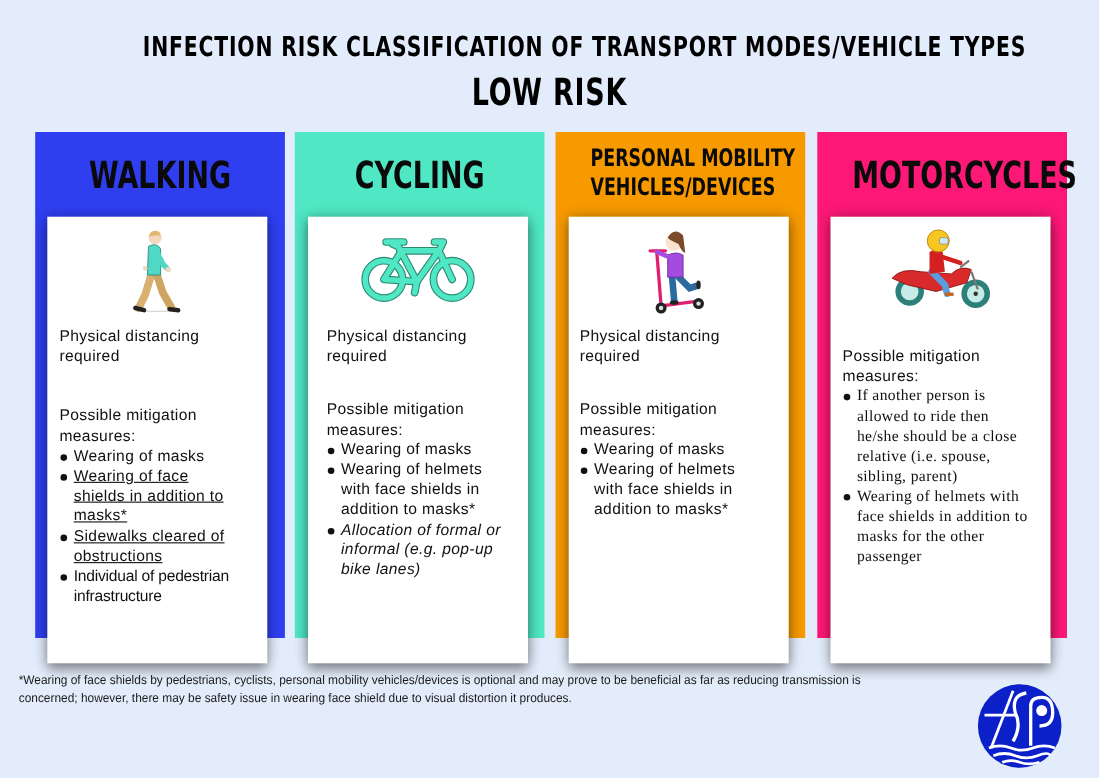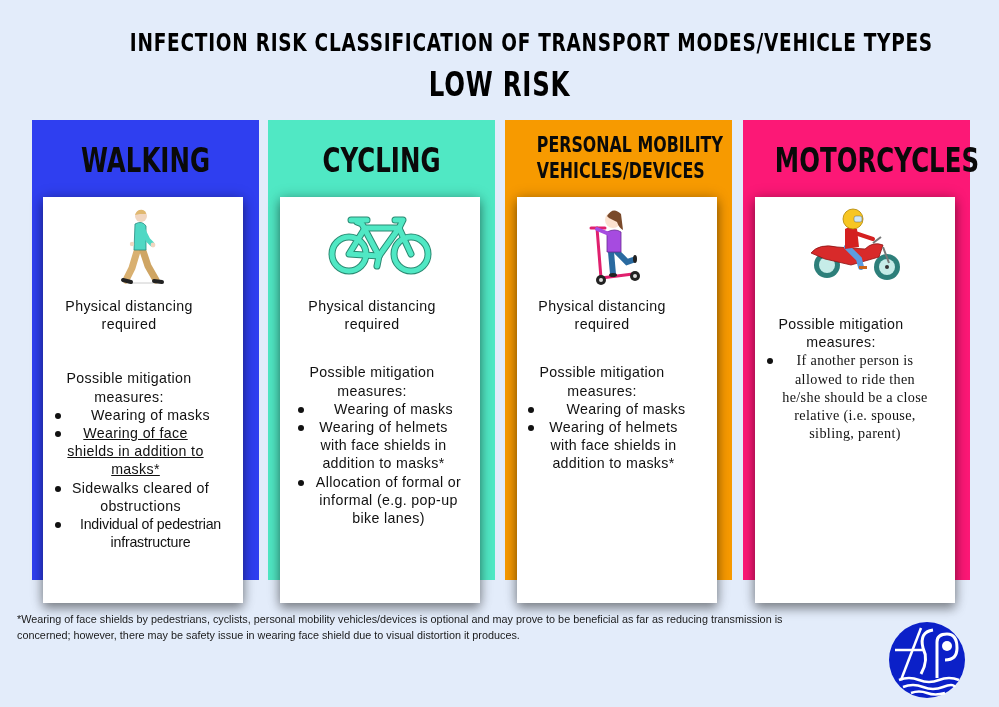--- a/index.html
+++ b/index.html
@@ -58,21 +58,20 @@
     line-height: 26px;
     transform: scaleX(0.72);
   }
   .card {
     position: absolute;
     top: 197px;
     width: 200px;
     height: 406px;
     background: #ffffff;
     box-shadow: 0 6px 10px rgba(0,0,0,0.35), 0 0 12px rgba(0,0,0,0.25);
-    text-align: center;
   }
   .illus {
     position: absolute;
     top: 8px;
     left: 0; right: 0;
     height: 82px;
     display: flex;
     align-items: center;
     justify-content: center;
   }
@@ -152,21 +151,21 @@
       <path d="M17 9 Q19 3 25 4 Q28 5 28 8 L22 8 Z" fill="#e0b870"></path>
     </svg>
   </div>
   <div class="card-text">
     <span class="lead" style="width:150px;">Physical distancing required</span>
     <span class="gap"></span>
     <span class="lead" style="width:150px;">Possible mitigation measures:</span>
     <ul class="bullets" style="width:180px;">
       <li>Wearing of masks</li>
       <li style="width:150px;text-decoration:underline;">Wearing of face shields in addition to masks*</li>
-      <li style="width:160px;">Sidewalks cleared of obstructions</li>
+      <li style="width:160px;text-decoration:underline;">Sidewalks cleared of obstructions</li>
       <li style="letter-spacing:-0.2px;">Individual of pedestrian infrastructure</li>
     </ul>
   </div>
 </div>
 
 <div class="panel" style="left:268px; background:#50e8c4;">
   <div class="panel-header single">CYCLING</div>
 </div>
 <div class="card" style="left:280px;">
   <div class="illus">
@@ -193,21 +192,21 @@
       </g>
     </svg>
   </div>
   <div class="card-text" style="left:17px;">
     <span class="lead" style="width:150px;">Physical distancing required</span>
     <span class="gap small"></span>
     <span class="lead" style="width:150px;">Possible mitigation measures:</span>
     <ul class="bullets" style="width:180px;">
       <li>Wearing of masks</li>
       <li style="width:160px;">Wearing of helmets with face shields in addition to masks*</li>
-      <li style="width:170px;">Allocation of formal or informal (e.g. pop-up bike lanes)</li>
+      <li style="width:170px;font-style:italic;">Allocation of formal or informal (e.g. pop-up bike lanes)</li>
     </ul>
   </div>
 </div>
 
 <div class="panel" style="left:505px; background:#f79a00;">
   <div class="panel-header double">
     <div>PERSONAL MOBILITY</div>
     <div>VEHICLES/DEVICES</div>
   </div>
 </div>
@@ -269,20 +268,21 @@
 
       <circle cx="46" cy="12" r="10" fill="#f7c623" stroke="#b08400" stroke-width="0.8"></circle>
       <rect x="47" y="9" width="8" height="6" rx="2" fill="#cfe8f5" stroke="#666" stroke-width="0.5"></rect>
     </svg>
   </div>
   <div class="card-text" style="left:11px;">
     <span class="gap moto"></span>
     <span class="lead" style="width:150px;">Possible mitigation measures:</span>
     <ul class="bullets" style="width:185px;font-family:Liberation Serif, serif;">
       <li style="width:165px;">If another person is allowed to ride then he/she should be a close relative (i.e. spouse, sibling, parent)</li>
+      <li>Wearing of helmets with face shields in addition to masks for the other passenger</li>
     </ul>
   </div>
 </div>
 
 <div class="footnote">*Wearing of face shields by pedestrians, cyclists, personal mobility vehicles/devices is optional and may prove to be beneficial as far as reducing transmission is concerned; however, there may be safety issue in wearing face shield due to visual distortion it produces.</div>
 
 <div class="logo">
   <svg width="80" height="80" viewBox="0 0 80 80">
     <ellipse cx="40" cy="40" rx="38" ry="38" fill="#0b20c8"></ellipse>
     <path d="M14 60 L34 8" stroke="#fff" stroke-width="2.5"></path>

